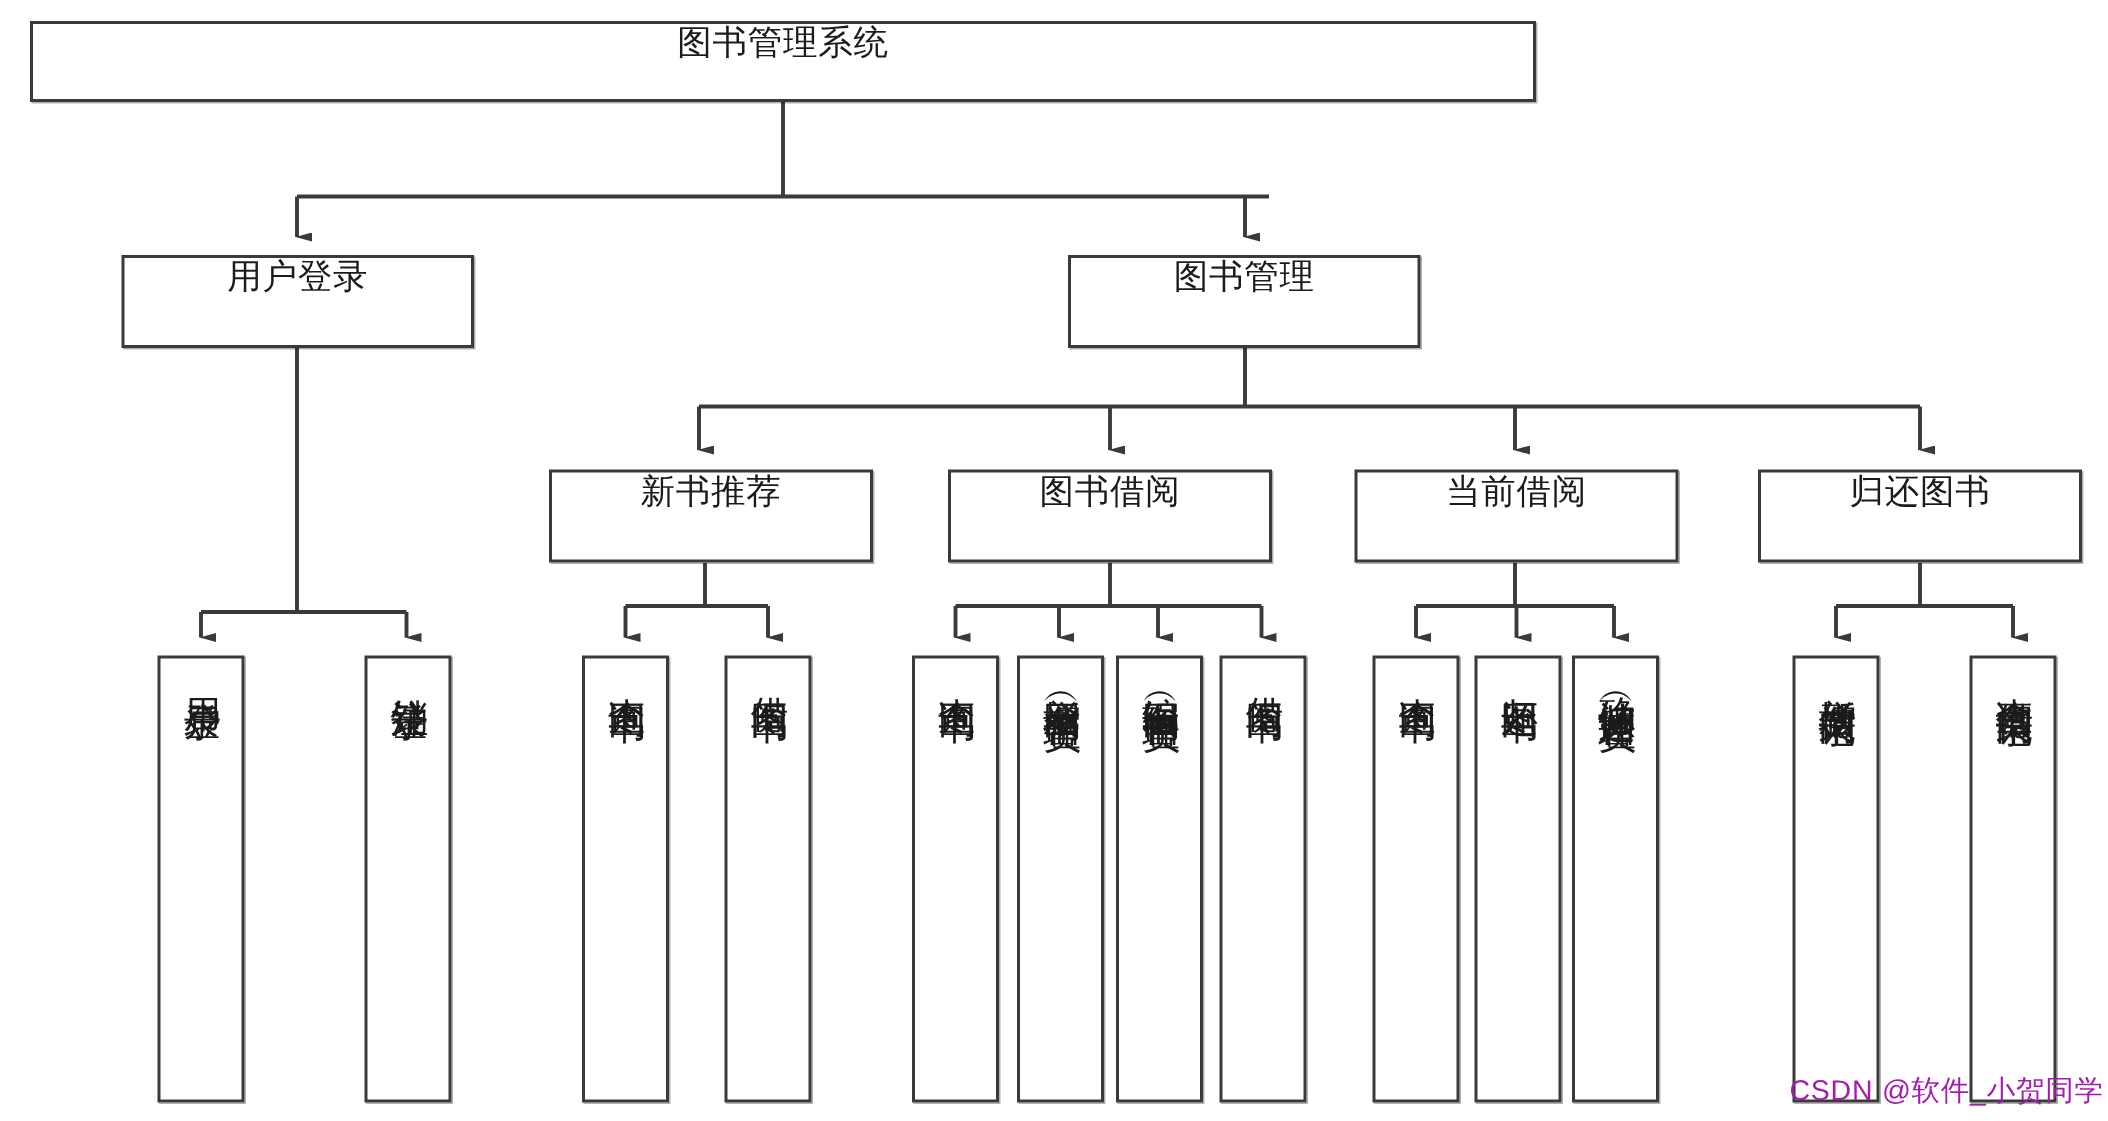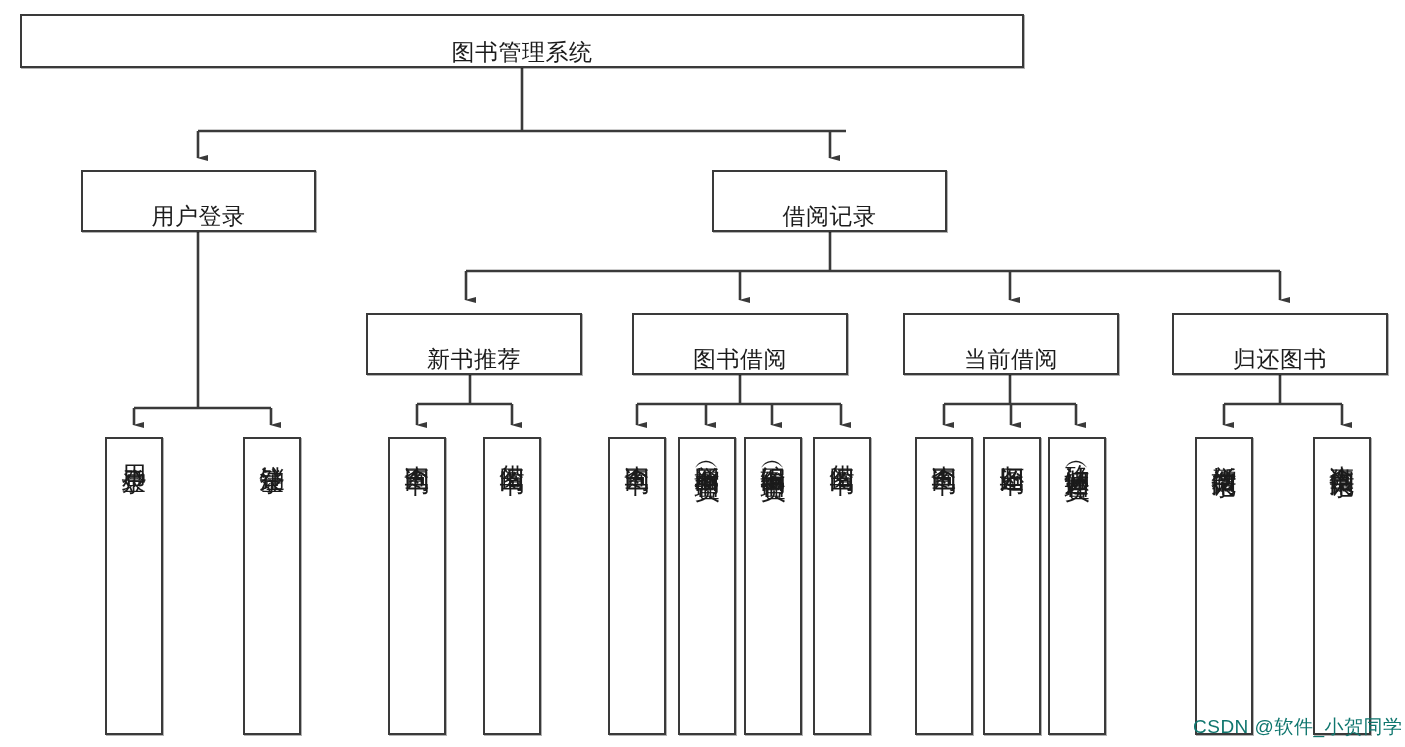--- a/index.html
+++ b/index.html
@@ -24,21 +24,21 @@
     width: 1405px;
     height: 747px;
     pointer-events: none;
   }
   .node {
     position: absolute;
     box-sizing: border-box;
     background: #ffffff;
     border: 2px solid #3a3a3a;
     display: flex;
-    align-items: flex-end;
+    align-items: flex-start;
     justify-content: center;
     color: #1b1b1b;
     box-shadow: 1px 1px 0 rgba(0,0,0,0.30);
   }
   .node-label {
     display: block;
     line-height: 1.12;
     text-align: center;
     white-space: pre;
   }
@@ -58,21 +58,21 @@
     line-height: 1.0;
     letter-spacing: 2px;
     text-align: left;
     white-space: normal;
   }
   #watermark {
     position: absolute;
     left: 1193px;
     top: 714px;
     font-size: 19px;
-    color: #0f766e;
+    color: #a21caf;
     letter-spacing: 0.5px;
     white-space: nowrap;
     pointer-events: none;
     text-align: right;
   }
 </style>
 </head>
 <body>
 
 <div id="diagram-canvas">
@@ -129,21 +129,21 @@
 
   <div class="node horizontal" style="left:20px; top:14px; width:1004px; height:54px;">
     <span class="node-label">图书管理系统</span>
   </div>
 
   <div class="node horizontal" style="left:81px; top:170px; width:235px; height:62px;">
     <span class="node-label">用户登录</span>
   </div>
 
   <div class="node horizontal" style="left:712px; top:170px; width:235px; height:62px;">
-    <span class="node-label">借阅记录</span>
+    <span class="node-label">图书管理</span>
   </div>
 
   <div class="node horizontal" style="left:366px; top:313px; width:216px; height:62px;">
     <span class="node-label">新书推荐</span>
   </div>
 
   <div class="node horizontal" style="left:632px; top:313px; width:216px; height:62px;">
     <span class="node-label">图书借阅</span>
   </div>
 

